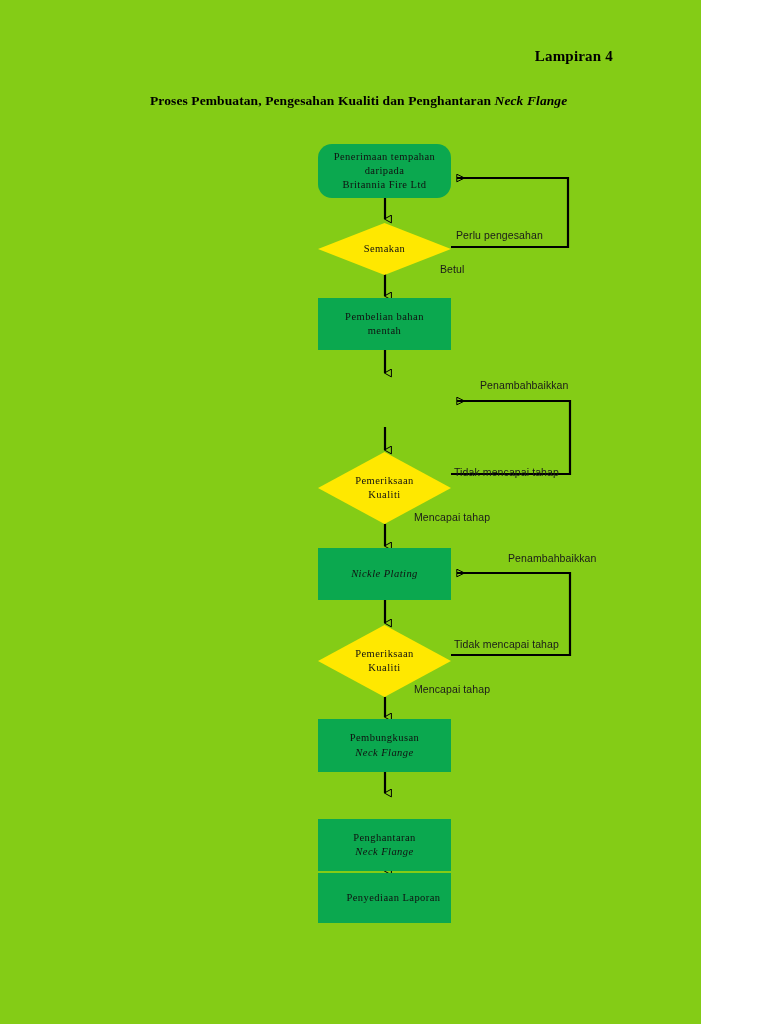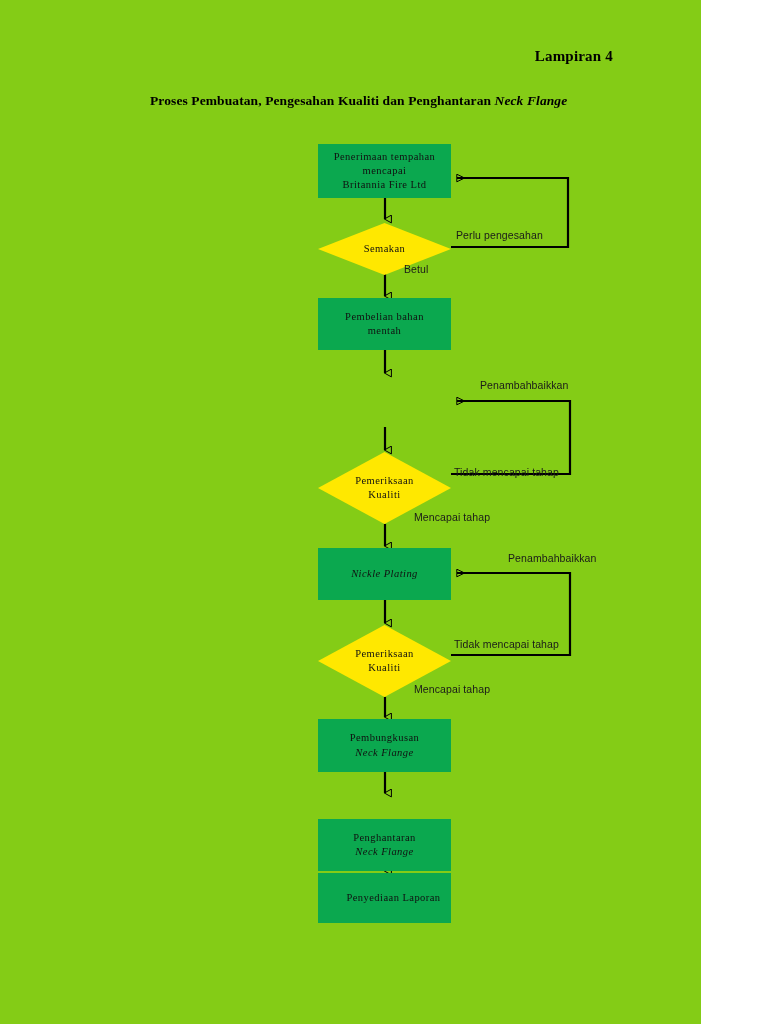--- a/index.html
+++ b/index.html
@@ -150,24 +150,24 @@
 
       <line x1="385" y1="847" x2="385" y2="871" stroke-width="2.2" marker-end="url(#arrow-down)"></line>
 
       <polyline points="451,247 568,247 568,178 457,178" stroke-width="2.2" marker-end="url(#arrow-left)"></polyline>
 
       <polyline points="451,474 570,474 570,401 457,401" stroke-width="2.2" marker-end="url(#arrow-left)"></polyline>
 
       <polyline points="451,655 570,655 570,573 457,573" stroke-width="2.2" marker-end="url(#arrow-left)"></polyline>
     </svg>
 
-    <div class="node process" style="left:318px; top:144px; width:133px; height:54px;">
+    <div class="node process" style="left:318px; top:144px; width:133px; height:54px;border-radius:14px;">
       <div class="node-text">
         <span>Penerimaan tempahan</span><br>
-        <span>mencapai</span><br>
+        <span>daripada</span><br>
         <span>Britannia Fire Ltd</span>
       </div>
     </div>
 
     <div class="node decision" style="left:318px; top:223px; width:133px; height:52px;">
       <div class="node-text">
         <span>Semakan</span>
       </div>
     </div>
 
@@ -214,21 +214,21 @@
     </div>
 
     <div class="node process" style="left:318px; top:873px; width:133px; height:50px;padding-left:24px;">
       <div class="node-text">
         <span>Penyediaan Laporan</span>
       </div>
     </div>
 
     <div class="edge-label" style="left:456px; top:229px;">Perlu pengesahan</div>
 
-    <div class="edge-label" style="left:404px; top:263px;">Betul</div>
+    <div class="edge-label" style="left:440px; top:263px;">Betul</div>
 
     <div class="edge-label" style="left:480px; top:379px;">Penambahbaikkan</div>
 
     <div class="edge-label" style="left:454px; top:466px;">Tidak mencapai tahap</div>
 
     <div class="edge-label" style="left:414px; top:511px;">Mencapai tahap</div>
 
     <div class="edge-label" style="left:508px; top:552px;">Penambahbaikkan</div>
 
     <div class="edge-label" style="left:454px; top:638px;">Tidak mencapai tahap</div>

